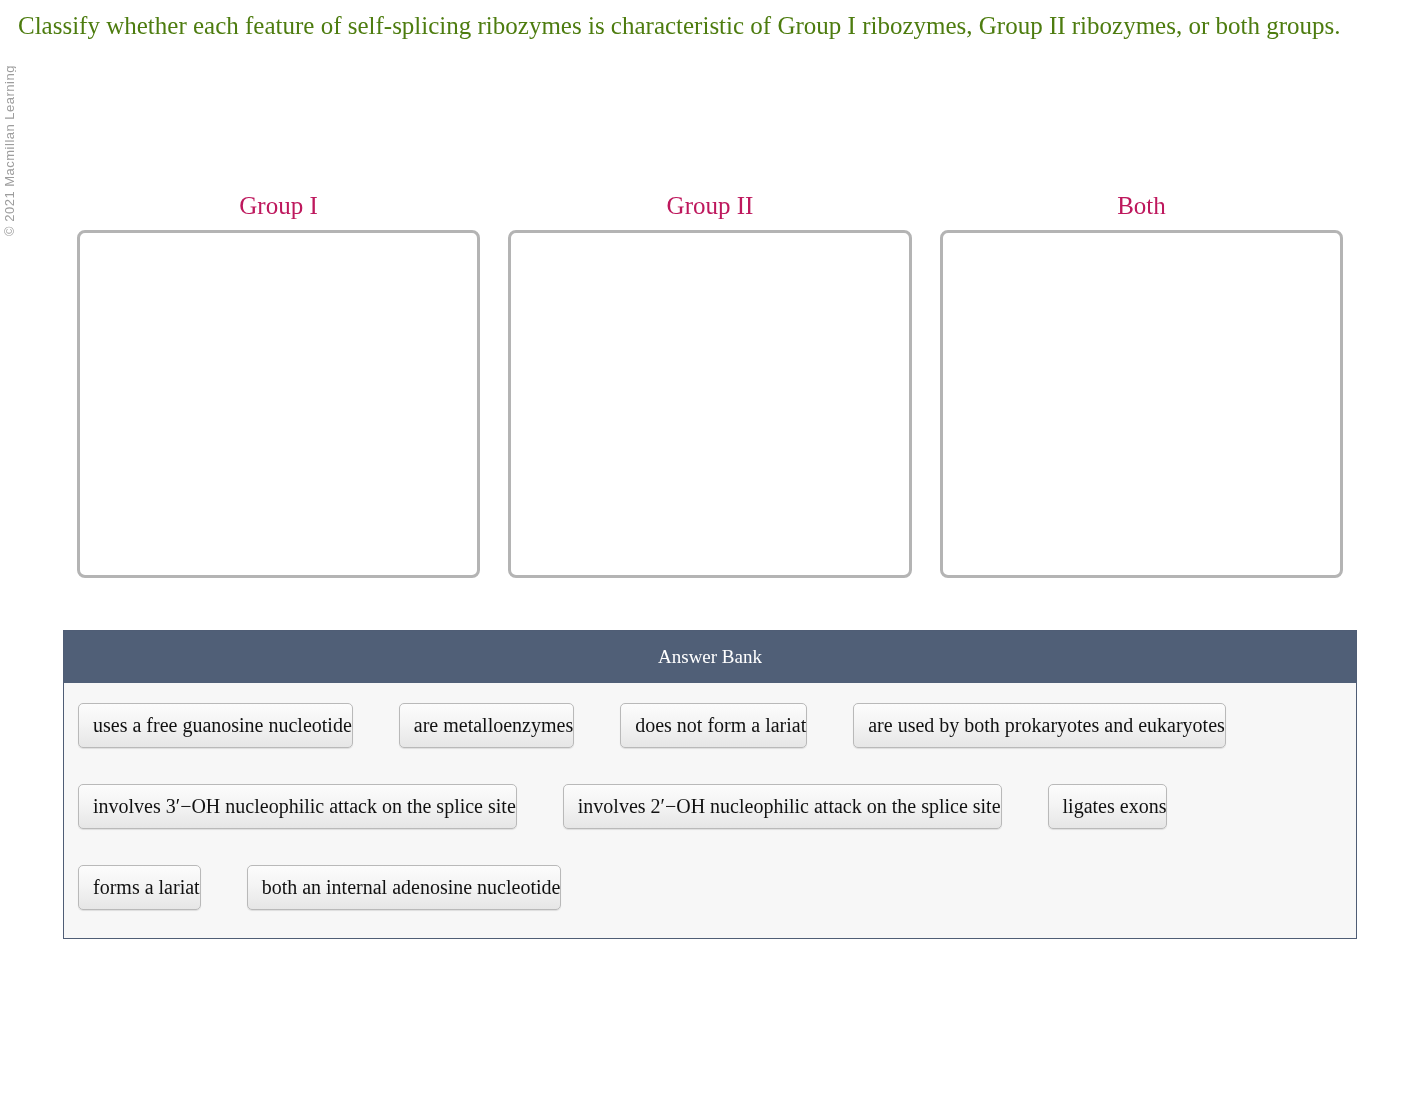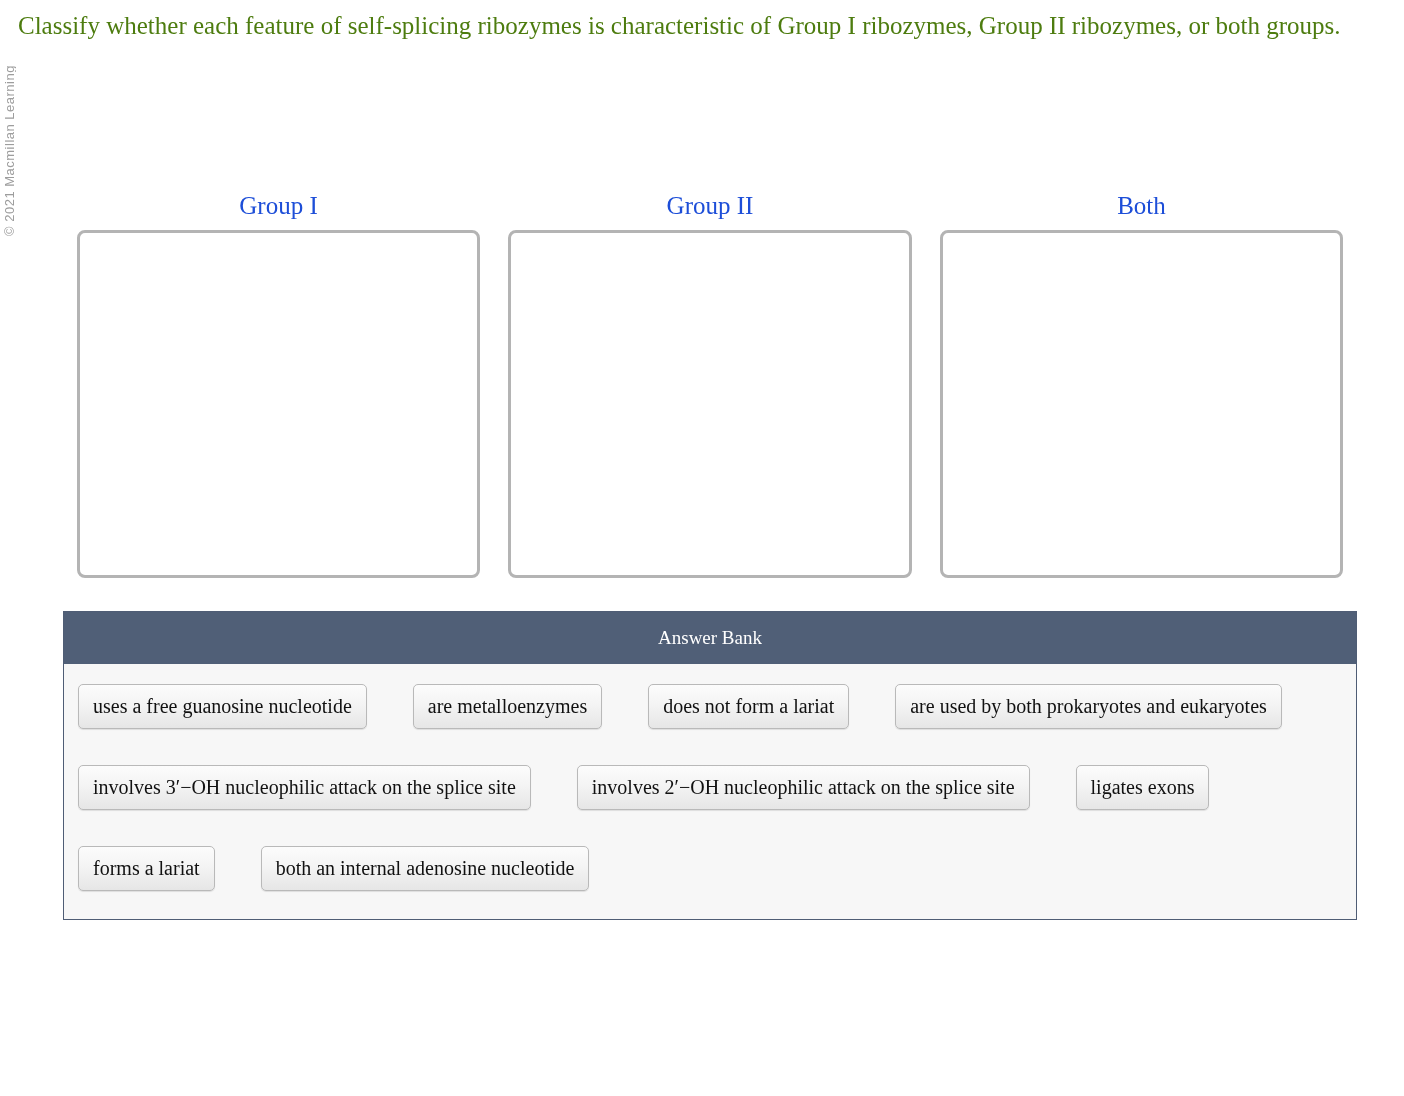--- a/index.html
+++ b/index.html
@@ -59,39 +59,39 @@
     height: 395px;
   }
   .drop-column {
     position: absolute;
     top: 0px;
   }
   .drop-column-label {
     text-align: center;
     font-size: 25px;
     line-height: 32px;
-    color: #1d4ed8;
+    color: #be185d;
     margin-bottom: 8px;
   }
   .drop-box {
     box-sizing: border-box;
     height: 348px;
     border: 3px solid #b4b4b4;
     border-radius: 8px;
     background: #ffffff;
   }
   #drop-column-1 { left: 77px;  width: 403px; }
   #drop-column-2 { left: 508px; width: 404px; }
   #drop-column-3 { left: 940px; width: 403px; }
 
   
   #answer-bank {
     position: absolute;
     left: 63px;
-    top: 611px;
+    top: 630px;
     width: 1294px;
     box-sizing: border-box;
     border: 1px solid #4f5d75;
     background: #f7f7f7;
   }
   #answer-bank-header {
     background: #505f77;
     color: #ffffff;
     text-align: center;
     font-size: 19px;
@@ -109,21 +109,21 @@
     margin-bottom: 36px;
   }
   .tile-row:last-child { margin-bottom: 4px; }
 
   .answer-tile {
     display: inline-block;
     box-sizing: border-box;
     font-size: 20px;
     line-height: 24px;
     color: #111111;
-    padding: 9px 14px 10px 14px;
+    padding: 9px 0 10px 14px;
     border: 1px solid #b9b9b9;
     border-radius: 5px;
     background: linear-gradient(to bottom, #fcfcfc 0%, #f4f4f4 45%, #e6e6e6 100%);
     box-shadow: 0 1px 1px rgba(0,0,0,0.10);
     white-space: nowrap;
     cursor: move;
     margin-right: 46px;
   }
   .answer-tile:last-child { margin-right: 0; }
 </style>

